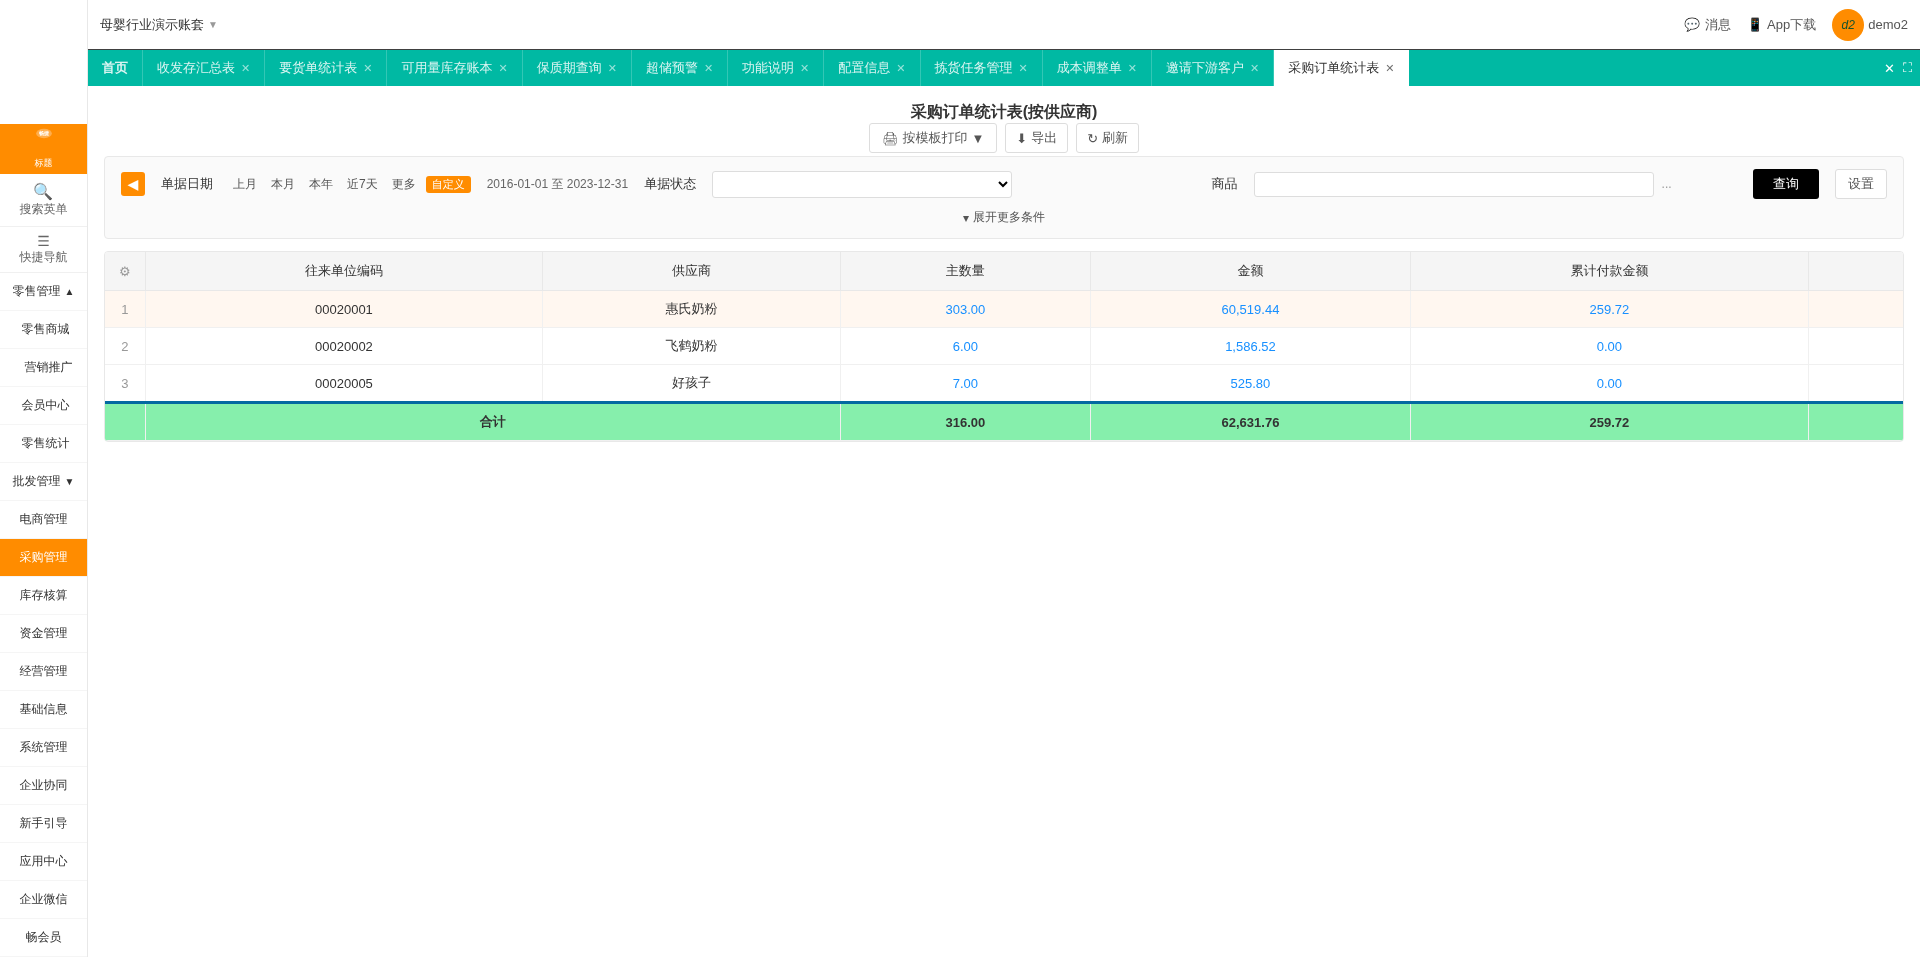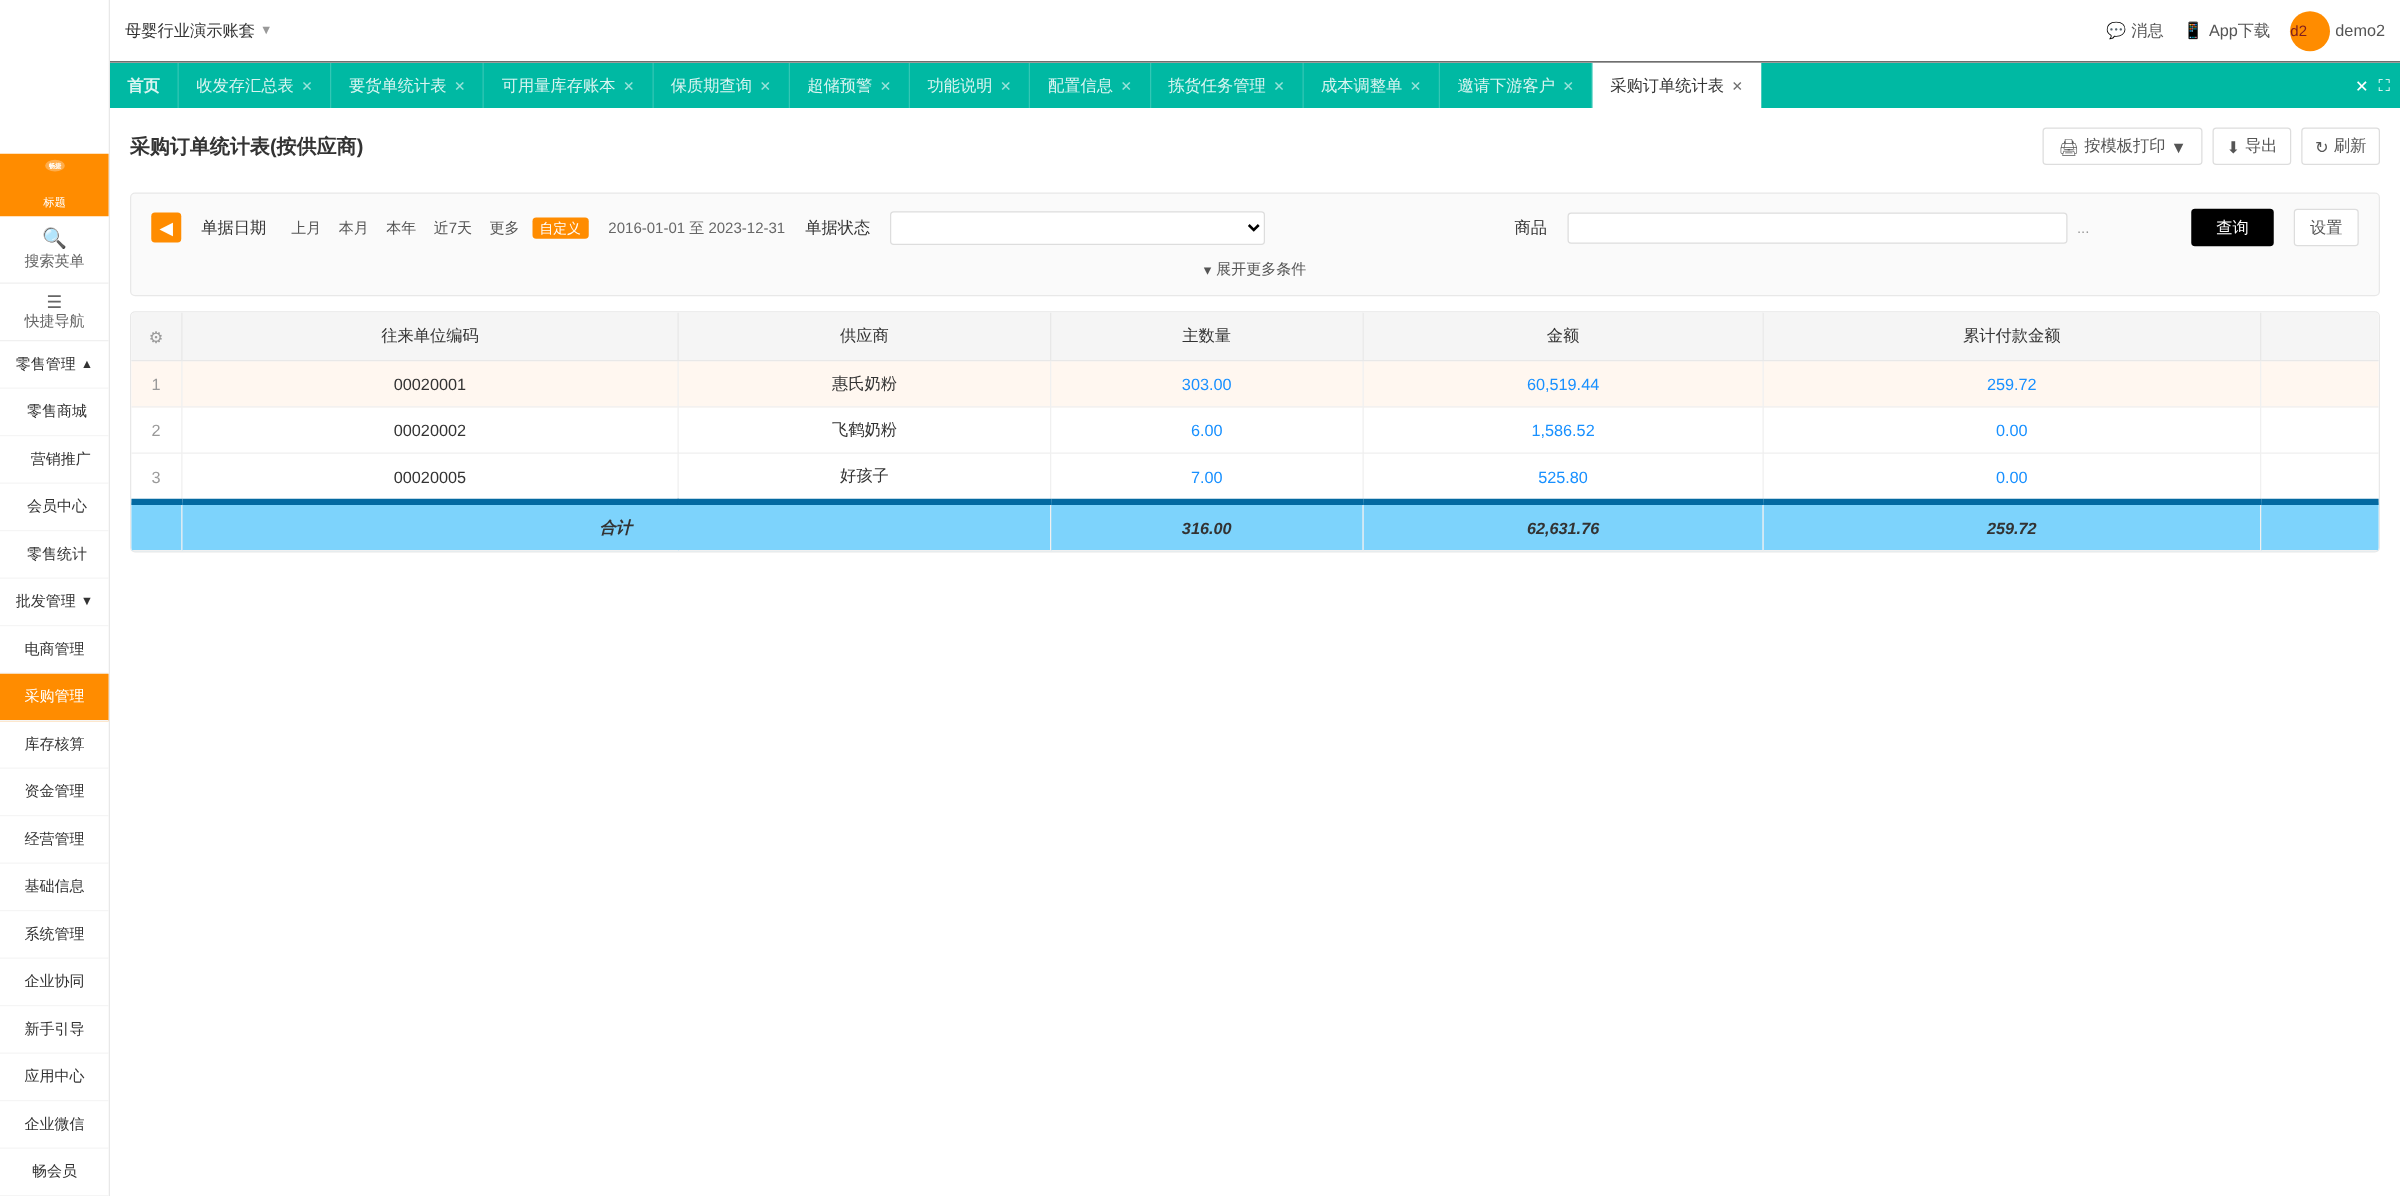--- a/index.html
+++ b/index.html
@@ -107,22 +107,24 @@
       color: #555;
       cursor: pointer;
     }
     .avatar-circle {
       width: 32px;
       height: 32px;
       border-radius: 50%;
       background: #ff8c00;
       display: flex;
       align-items: center;
-      color: #7f1d1d;
-      font-size: 12px;
+      justify-content: center;
+      color: #14532d;
+      font-size: 12px;
+      font-style: italic;
     }
 
     
     .tab-bar {
       background: #00b9a3;
       display: flex;
       align-items: center;
       height: 36px;
       overflow-x: auto;
       flex-shrink: 0;
@@ -173,21 +175,22 @@
       background: #fff;
       margin: 0;
       padding: 16px;
       min-height: 100%;
     }
 
     .page-title-row {
       display: flex;
       align-items: center;
       justify-content: space-between;
-      margin-bottom: 22px;
+      margin-bottom: 3px;
+      flex-direction: column;
     }
     .page-title {
       font-size: 16px;
       font-weight: bold;
       color: #333;
     }
     .page-actions {
       display: flex;
       align-items: center;
       gap: 8px;
@@ -378,24 +381,23 @@
       text-align: center;
       border-bottom: 1px solid #f0f0f0;
       border-right: 1px solid #f0f0f0;
       color: #333;
     }
     .data-table td:last-child { border-right: none; }
     .data-table tr:first-child.data-row td { background: #fff7f0; }
     .data-table .row-selected td { background: #fff7f0; }
     .data-table .number-cell { color: #1890ff; cursor: pointer; }
     .data-table .footer-row td {
-      background: #7dd3fc;
+      background: #86efac;
       font-weight: bold;
-      border-top: 5px solid #0369a1;
-      font-style: italic;
+      border-top: 3px solid #0369a1;
     }
     .data-table .seq-cell { color: #999; }
     .settings-icon { color: #999; cursor: pointer; }
 
     .table-wrap {
       border: 1px solid #e8e8e8;
       border-radius: 4px;
       overflow: hidden;
     }
   </style>

